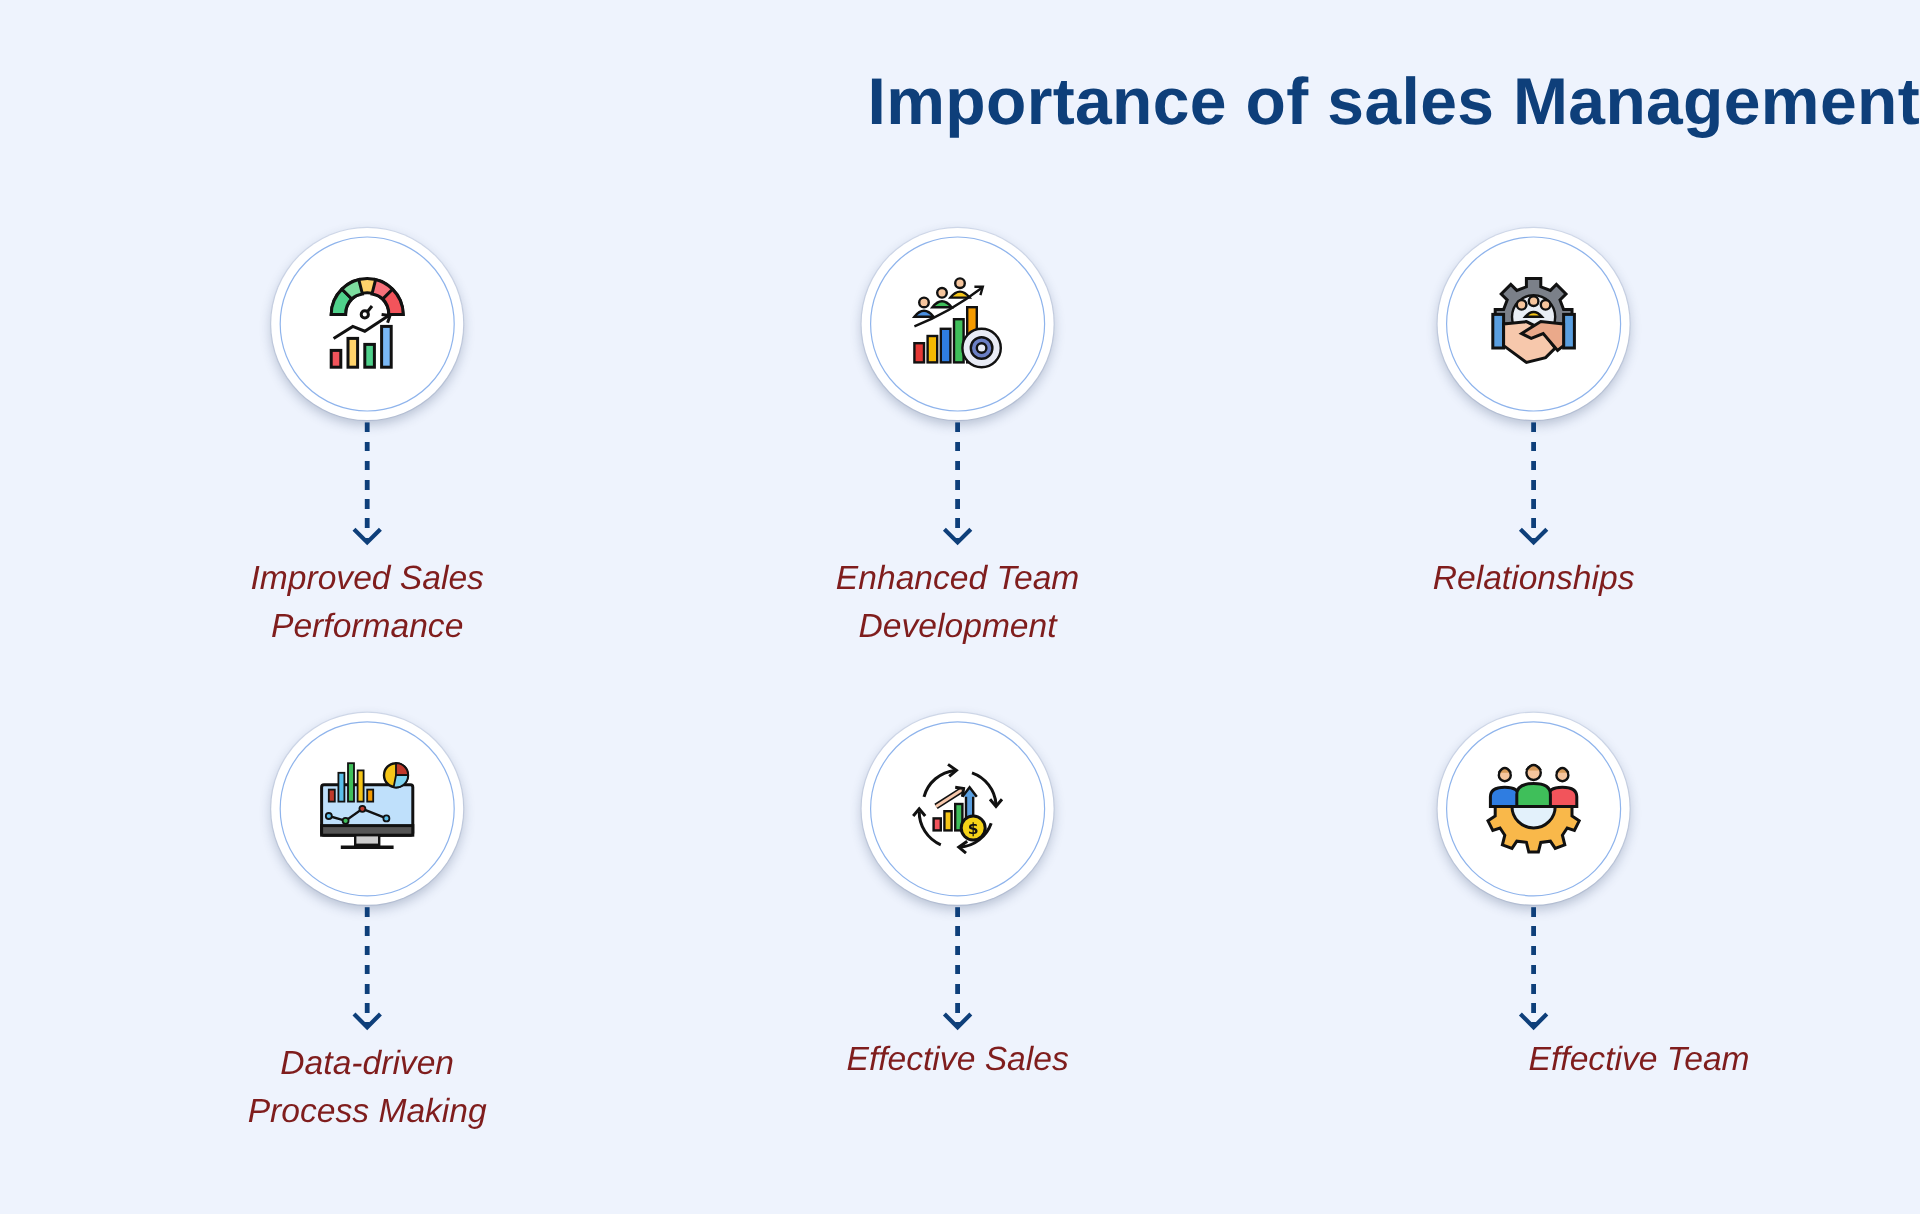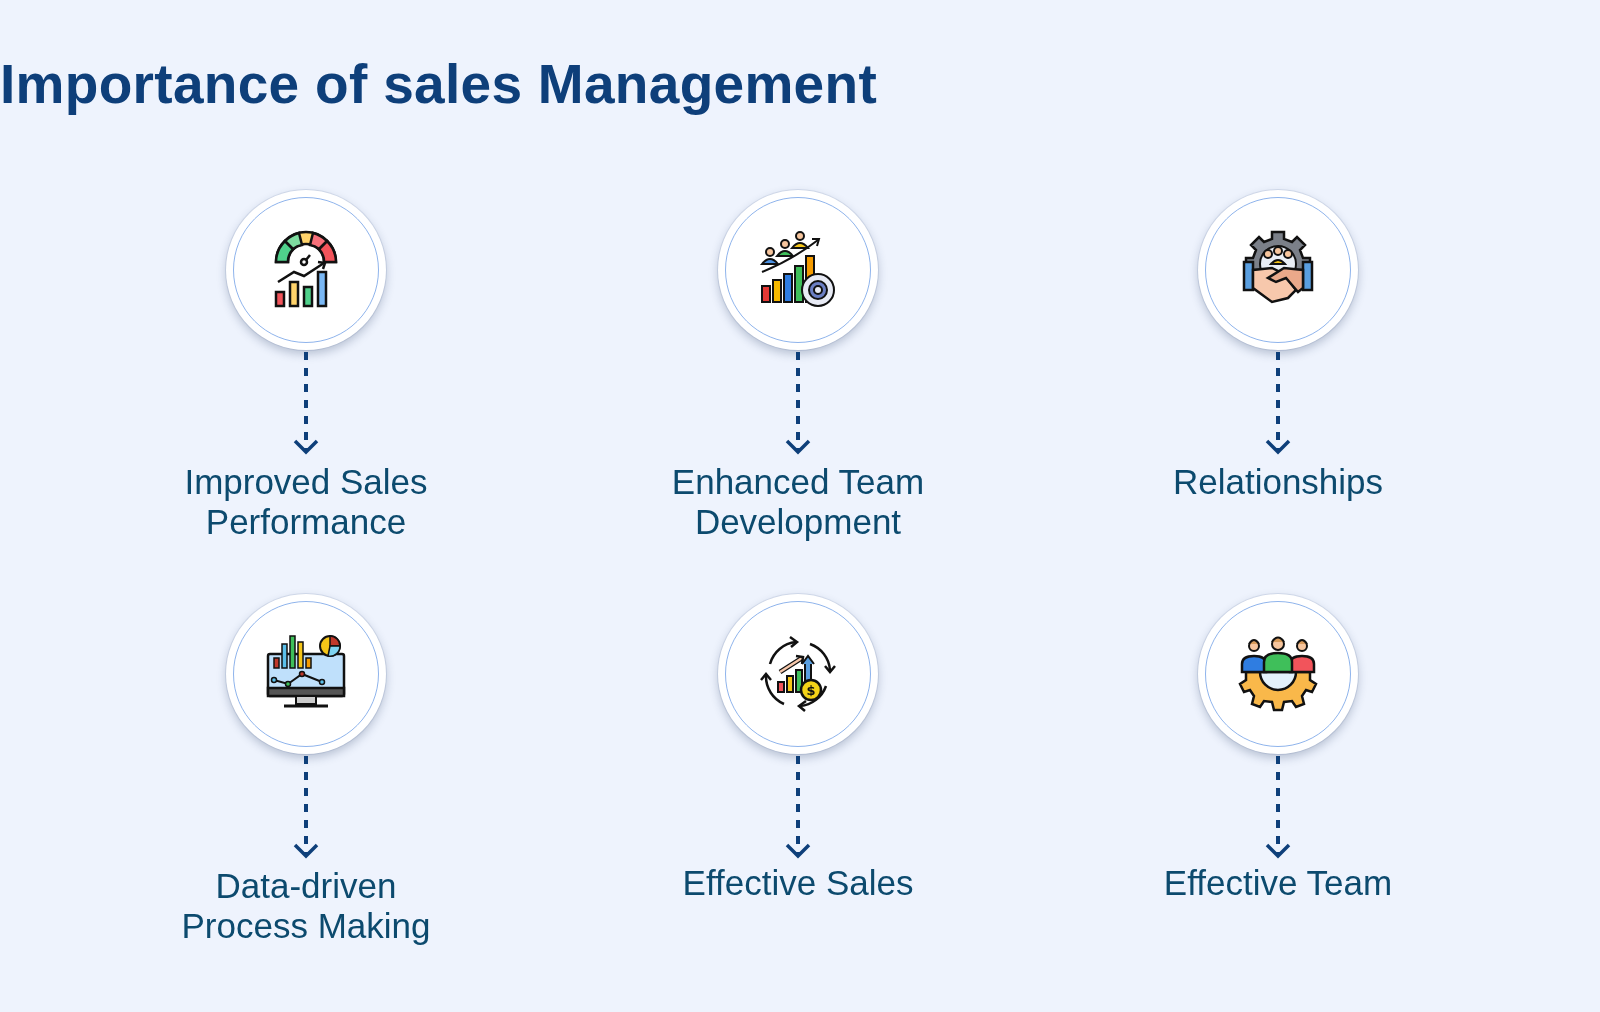--- a/index.html
+++ b/index.html
@@ -5,21 +5,21 @@
   html, body { margin:0; padding:0; }
   body {
     width:1600px; height:1012px; overflow:hidden;
     background:#eef3fd;
     font-family:"Liberation Sans", "DejaVu Sans", sans-serif;
     color:#0e3f7a;
     position:relative;
   }
   .title {
     position:absolute; left:0; top:52px; width:1600px;
-    text-align:left; font-size:55px; font-weight:700;
+    text-align:right; font-size:55px; font-weight:700;
     color:#0e3f7a; letter-spacing:0.3px;
   }
   .item { position:absolute; width:360px; }
   .circle {
     position:absolute; left:100px; top:0;
     width:160px; height:160px; border-radius:50%;
     background:#ffffff;
     box-shadow: 0 4px 10px rgba(40,60,100,0.28), 0 0 0 1px rgba(200,210,230,0.6);
   }
   .circle .ring {
@@ -28,21 +28,21 @@
   }
   .circle svg.icon { position:absolute; left:40px; top:40px; width:80px; height:80px; }
   .connector { position:absolute; left:178px; width:4px; }
   .connector .dash {
     width:4px; height:100%;
     background: repeating-linear-gradient(to bottom, #0e3f7a 0 8px, transparent 8px 16px);
   }
   .connector svg.arrow { position:absolute; left:-12px; bottom:-6px; width:28px; height:18px; }
   .label {
     position:absolute; left:0; width:360px; text-align:center;
-    font-size:35px; line-height:40px; color:#0c4a6e; font-weight:400;
+    font-size:28px; line-height:40px; color:#7f1d1d; font-weight:400;font-style:italic;
   }
 </style>
 </head>
 <body>
 
 <div class="title">Importance of sales Management</div>
 
 <div class="item" style="left:126px; top:190px; height:360px;">
   <div class="circle">
     <div class="ring"></div>
@@ -221,16 +221,16 @@
       <path d="M34 8 Q40 -1 46 8" fill="#d89b5b" stroke="#111" stroke-width="2"></path>
       <path d="M26 38 V28 Q26 19 40 19 Q54 19 54 28 V38 Z" fill="#3fbf5a" stroke="#111" stroke-width="2.5"></path>
     </svg>
   </div>
   <div class="connector" style="top:162px; height:98px;">
     <div class="dash"></div>
     <svg class="arrow" viewBox="0 0 28 18">
         <polyline points="3,3 14,14 25,3" fill="none" stroke="#0e3f7a" stroke-width="3.5"></polyline>
       </svg>
   </div>
-  <div class="label" style="top:270px; line-height:37px;">
+  <div class="label" style="top:270px; line-height:37px;text-align:right;">
     <div>Effective Team</div>
   </div>
 </div>
 
 </body></html>

